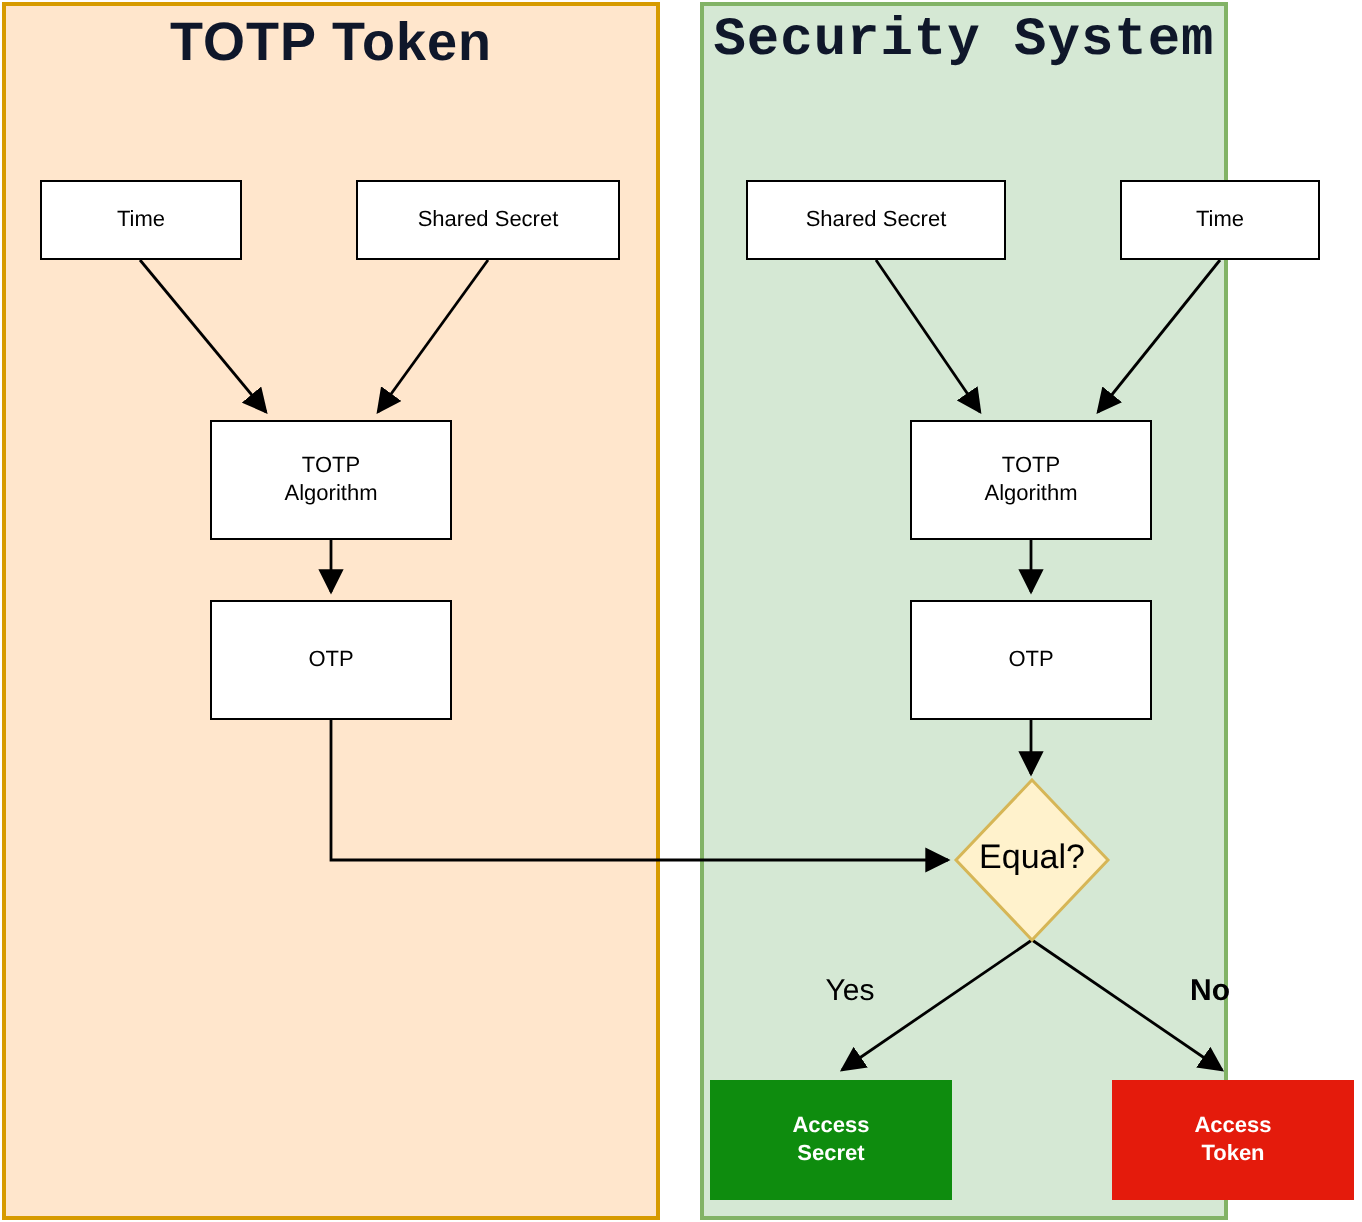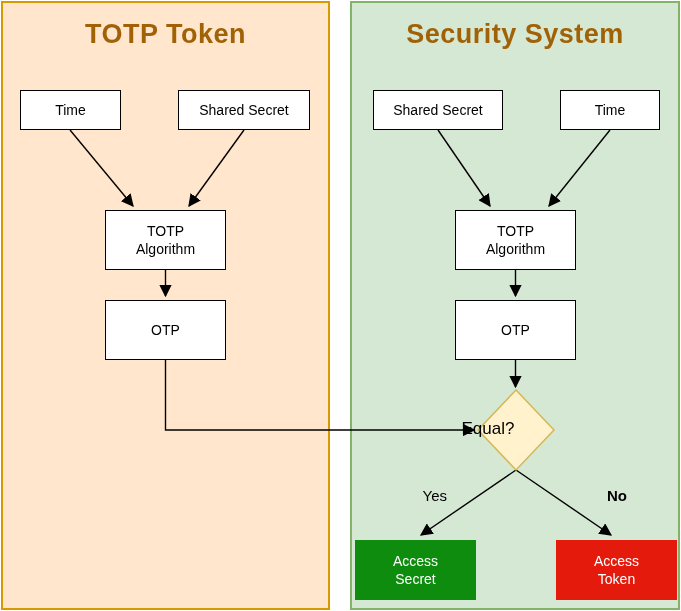--- a/index.html
+++ b/index.html
@@ -15,87 +15,87 @@
     overflow: hidden;
   }
   .panel {
     position: absolute;
     top: 1px;
     height: 609px;
     border: 2px solid;
     box-sizing: border-box;
   }
   .panel.left  { left: 1px;   width: 329px; }
-  .panel.right { left: 350px; width: 330px; }
+  .panel.right { left: 350px; width: 264px; font-family: Liberation Mono, monospace; }
   .panel-title {
     position: absolute;
-    top: 16px;
+    top: 3px;
     left: 0;
     right: 0;
     text-align: center;
     font-size: 27px;
     font-weight: bold;
-    color: #a16207;
+    color: #0f172a;
     letter-spacing: 0.5px;
   }
   .connectors {
     position: absolute;
     left: 0;
     top: 0;
     pointer-events: none;
   }
   .connectors line, .connectors polyline {
     stroke: #000000;
     stroke-width: 1.4;
     fill: none;
   }
   .node {
     position: absolute;
     box-sizing: border-box;
     background: #ffffff;
     border: 1.5px solid #000000;
     color: #000000;
-    font-size: 14px;
+    font-size: 11px;
     line-height: 1.3;
     display: flex;
     flex-direction: column;
     align-items: center;
     justify-content: center;
     text-align: center;
   }
   .node.terminal {
     border: none;
-    font-weight: normal;
+    font-weight: bold;
     color: #ffffff;
     text-align: right;
   }
   .n-time-l   { left: 20px;  top: 90px;  width: 101px; height: 40px; }
   .n-secret-l { left: 178px; top: 90px;  width: 132px; height: 40px; }
   .n-algo-l   { left: 105px; top: 210px; width: 121px; height: 60px; }
   .n-otp-l    { left: 105px; top: 300px; width: 121px; height: 60px; }
   .n-secret-r { left: 373px; top: 90px;  width: 130px; height: 40px; }
   .n-time-r   { left: 560px; top: 90px;  width: 100px; height: 40px; }
   .n-algo-r   { left: 455px; top: 210px; width: 121px; height: 60px; }
   .n-otp-r    { left: 455px; top: 300px; width: 121px; height: 60px; }
   .n-granted  { left: 355px; top: 540px; width: 121px; height: 60px; }
   .n-denied   { left: 556px; top: 540px; width: 121px; height: 60px; }
   .diamond-label {
     position: absolute;
-    left: 450px;
+    left: 478px;
     top: 419px;
     width: 76px;
     text-align: center;
     font-size: 17px;
     color: #000000;
   }
   .edge-label {
     position: absolute;
     top: 487px;
     width: 44px;
-    text-align: right;
+    text-align: center;
     font-size: 15px;
     color: #000000;
   }
   .edge-label.yes { left: 403px; }
   .edge-label.no  { left: 583px; font-weight: bold; }
 </style>
 </head>
 <body>
 
 <div class="canvas">

